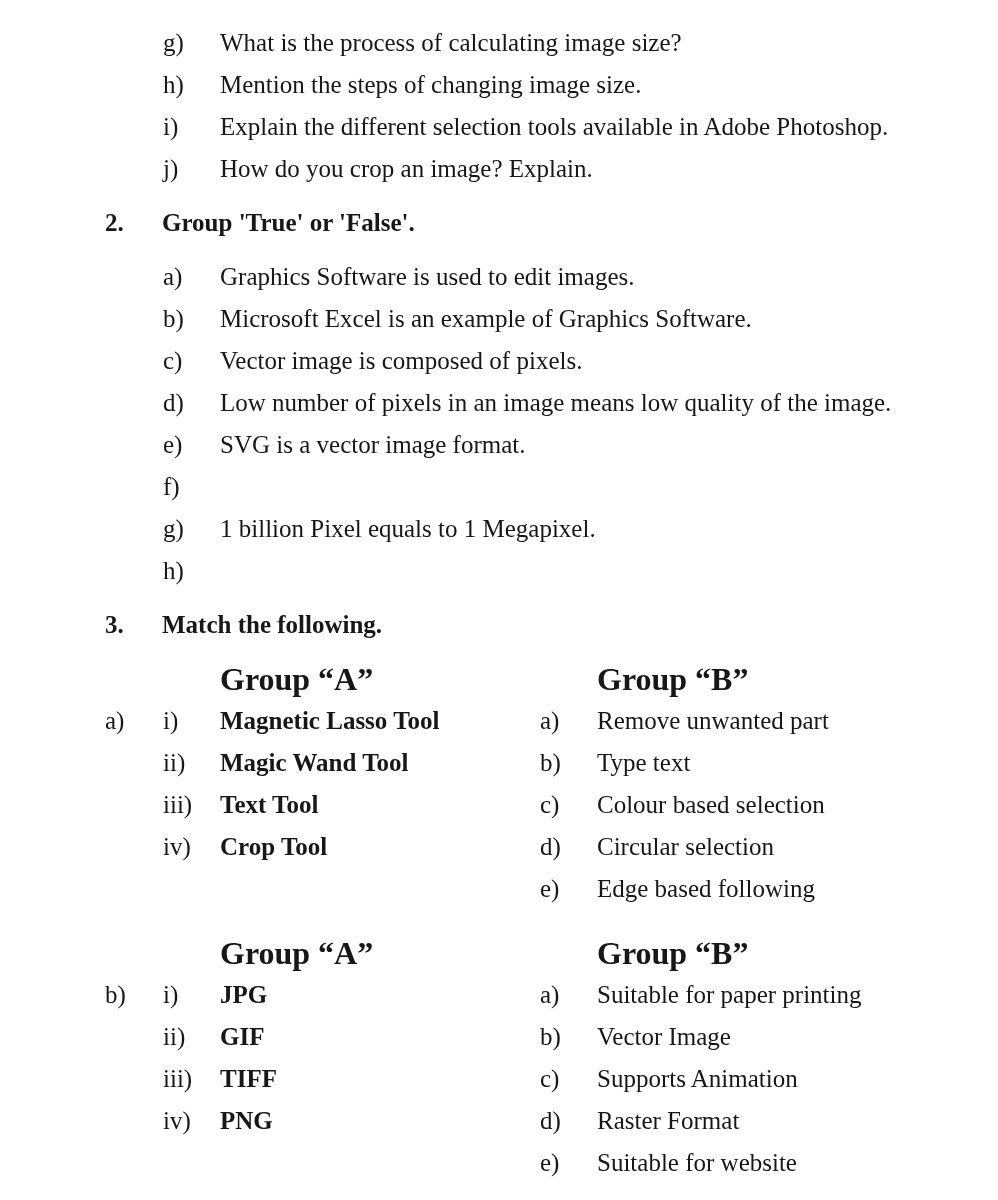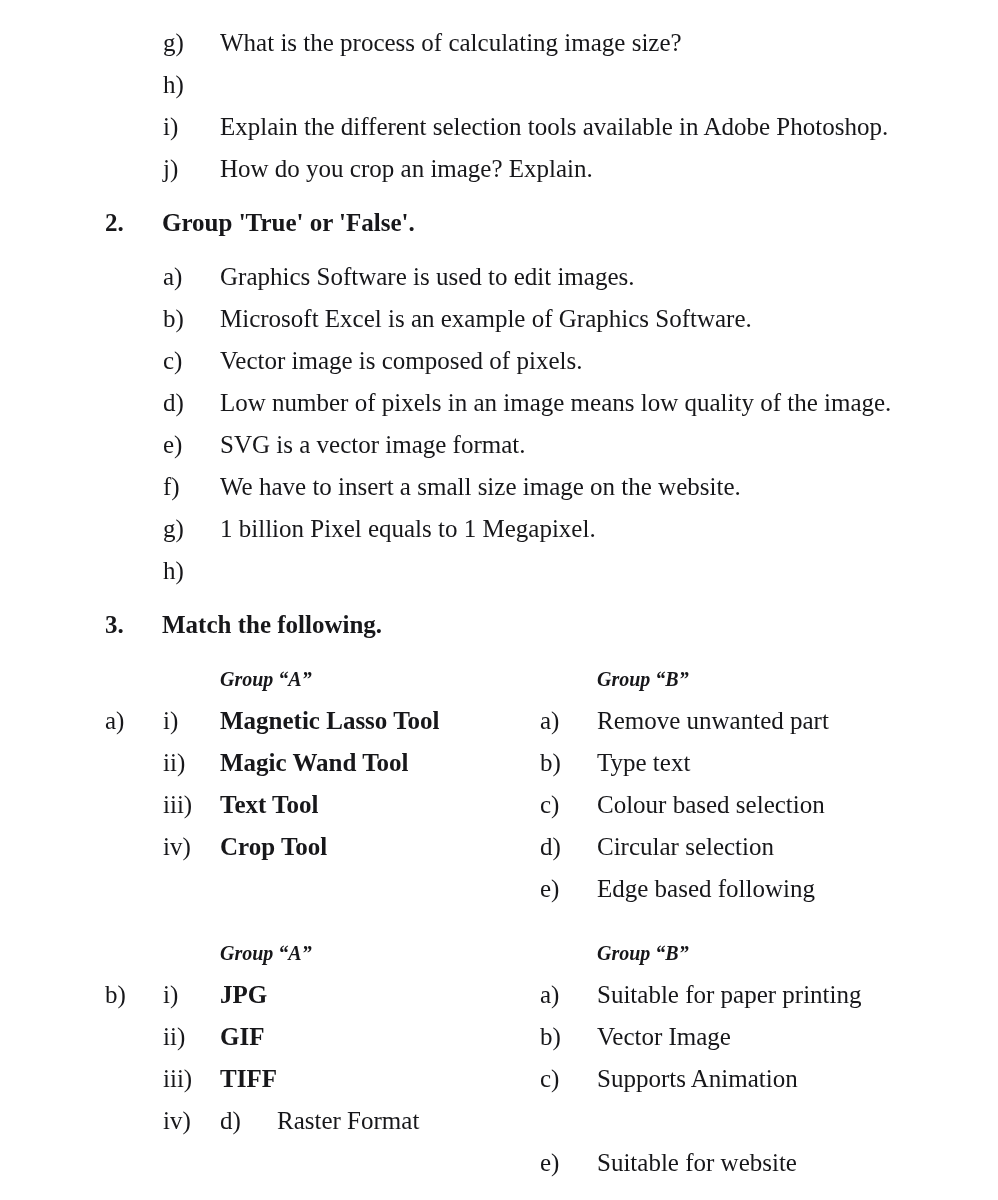--- a/index.html
+++ b/index.html
@@ -49,24 +49,23 @@
     line-height: 42px;
     font-weight: bold;
   }
   .section-heading .num { width: 57px; margin-left: 105px; }
   .section-heading .title { flex: 1 1 auto; }
 
   
   .match-block { position: relative; }
   .match-headers {
     display: flex;
-    font-size: 20px;
+    font-size: 32px;
     line-height: 42px;
     font-weight: bold;
-    font-style: italic;
   }
   .match-headers .hdr-a { margin-left: 220px; width: 377px; }
   .match-headers .hdr-b { width: 340px; }
 
   .match-row {
     display: flex;
     font-size: 25px;
     line-height: 42px;
     align-items: baseline;
   }
@@ -87,20 +86,21 @@
 
   <div class="spacer-md"></div>
 
   <div>
     <div class="qrow subitem">
       <span class="marker">g)</span>
       <span class="qtext">What is the process of calculating image size?</span>
     </div>
     <div class="qrow subitem">
       <span class="marker">h)</span>
+      <span class="qtext">Mention the steps of changing image size.</span>
     </div>
     <div class="qrow subitem">
       <span class="marker">i)</span>
       <span class="qtext">Explain the different selection tools available in Adobe Photoshop.</span>
     </div>
     <div class="qrow subitem">
       <span class="marker">j)</span>
       <span class="qtext">How do you crop an image? Explain.</span>
     </div>
   </div>
@@ -130,21 +130,20 @@
     <div class="qrow subitem">
       <span class="marker">d)</span>
       <span class="qtext">Low number of pixels in an image means low quality of the image.</span>
     </div>
     <div class="qrow subitem">
       <span class="marker">e)</span>
       <span class="qtext">SVG is a vector image format.</span>
     </div>
     <div class="qrow subitem">
       <span class="marker">f)</span>
-      <span class="qtext">We have to insert a small size image on the website.</span>
     </div>
     <div class="qrow subitem">
       <span class="marker">g)</span>
       <span class="qtext">1 billion Pixel equals to 1 Megapixel.</span>
     </div>
     <div class="qrow subitem">
       <span class="marker">h)</span>
     </div>
   </div>
 
@@ -232,20 +231,21 @@
       <span class="outer"></span>
       <span class="roman">iii)</span>
       <span class="left">TIFF</span>
       <span class="bmark">c)</span>
       <span class="right">Supports Animation</span>
     </div>
 
     <div class="match-row">
       <span class="outer"></span>
       <span class="roman">iv)</span>
+      <span class="left">PNG</span>
       <span class="bmark">d)</span>
       <span class="right">Raster Format</span>
     </div>
 
     <div class="match-row">
       <span class="outer"></span>
       <span class="roman"></span>
       <span class="left"></span>
       <span class="bmark">e)</span>
       <span class="right">Suitable for website</span>

